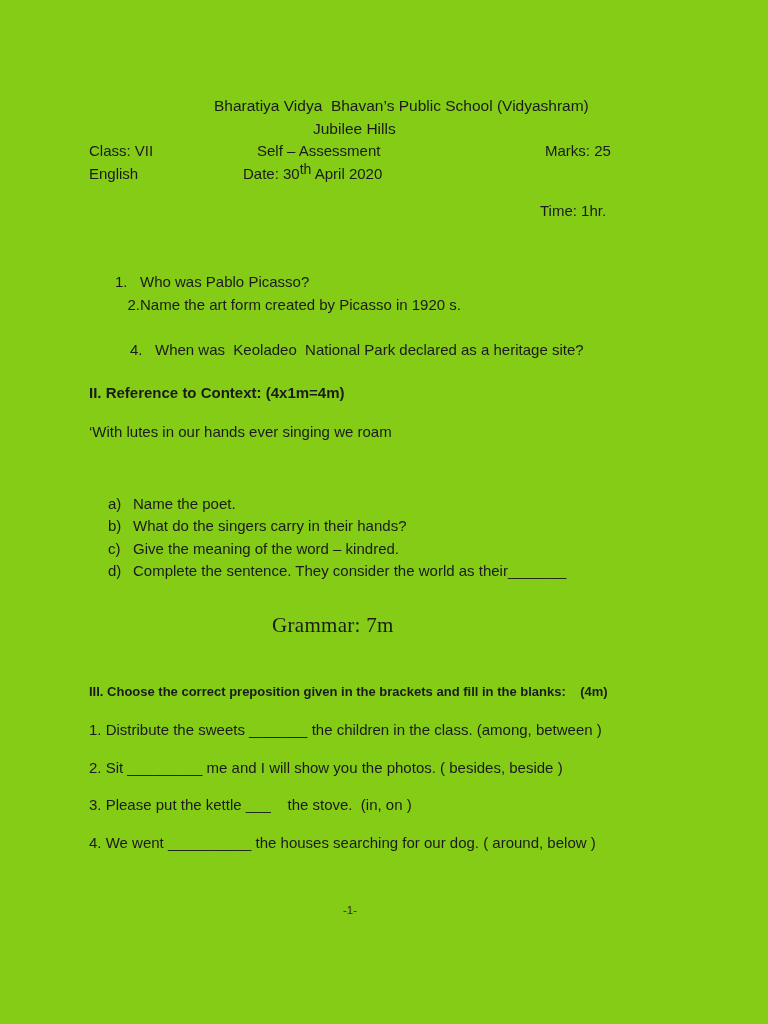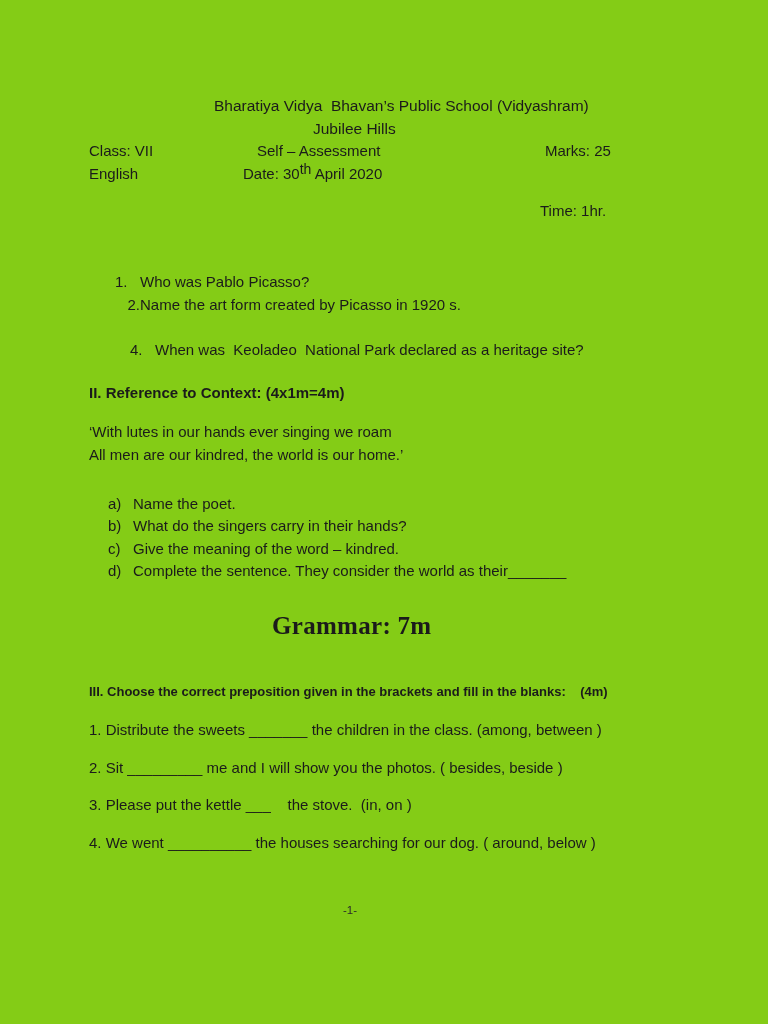--- a/index.html
+++ b/index.html
@@ -17,22 +17,22 @@
     white-space: pre;
     font-size: 15px;
     line-height: 19px;
   }
   .b { font-weight: bold; }
   .title { font-size: 15.5px; }
   .sec3 { font-size: 13px; }
   .li-num { display: inline-block; min-width: 25px; }
   .grammar-hd {
     font-family: "Liberation Serif", serif;
-    font-weight: bold;
-    font-size: 25px;
+    font-weight: normal;
+    font-size: 21px;
     letter-spacing: 0.3px;
   }
   .sup {
     font-size: 14px;
     position: relative;
     top: -5px;
   }
   .footer { font-size: 11.5px; color: #2a2a2a; }
   .col { position: absolute; top: 0; white-space: pre; }
 </style>
@@ -58,21 +58,20 @@
 
 
 
   <div class="ln" style="top:272px; left:115px;"><span class="li-num">1.</span><span>Who was Pablo Picasso?</span></div>
   <div class="ln" style="top:295px; left:115px;text-align:right;"><span class="li-num">2.</span><span>Name the art form created by Picasso in 1920 s.</span></div>
   <div class="ln" style="top:340px; left:130px;"><span class="li-num">4.</span><span>When was  Keoladeo  National Park declared as a heritage site?</span></div>
 
   <div class="ln b" style="top:383px; left:89px;">II. Reference to Context: (4x1m=4m)</div>
 
   <div class="ln" style="top:422px; left:89px;">‘With lutes in our hands ever singing we roam</div>
-  <div class="ln" style="top:445px; left:89px;">All men are our kindred, the world is our home.’</div>
 
   <div class="ln" style="top:494px; left:108px;"><span class="li-num">a)</span><span>Name the poet.</span></div>
   <div class="ln" style="top:516px; left:108px;"><span class="li-num">b)</span><span>What do the singers carry in their hands?</span></div>
   <div class="ln" style="top:539px; left:108px;"><span class="li-num">c)</span><span>Give the meaning of the word – kindred.</span></div>
   <div class="ln" style="top:561px; left:108px;"><span class="li-num">d)</span><span>Complete the sentence. They consider the world as their_______</span></div>
 
   <div class="ln grammar-hd" style="top:616px; left:272px;">Grammar: 7m</div>
 
   <div class="ln b sec3" style="top:682px; left:89px;">III. Choose the correct preposition given in the brackets and fill in the blanks:    (4m)</div>
 

